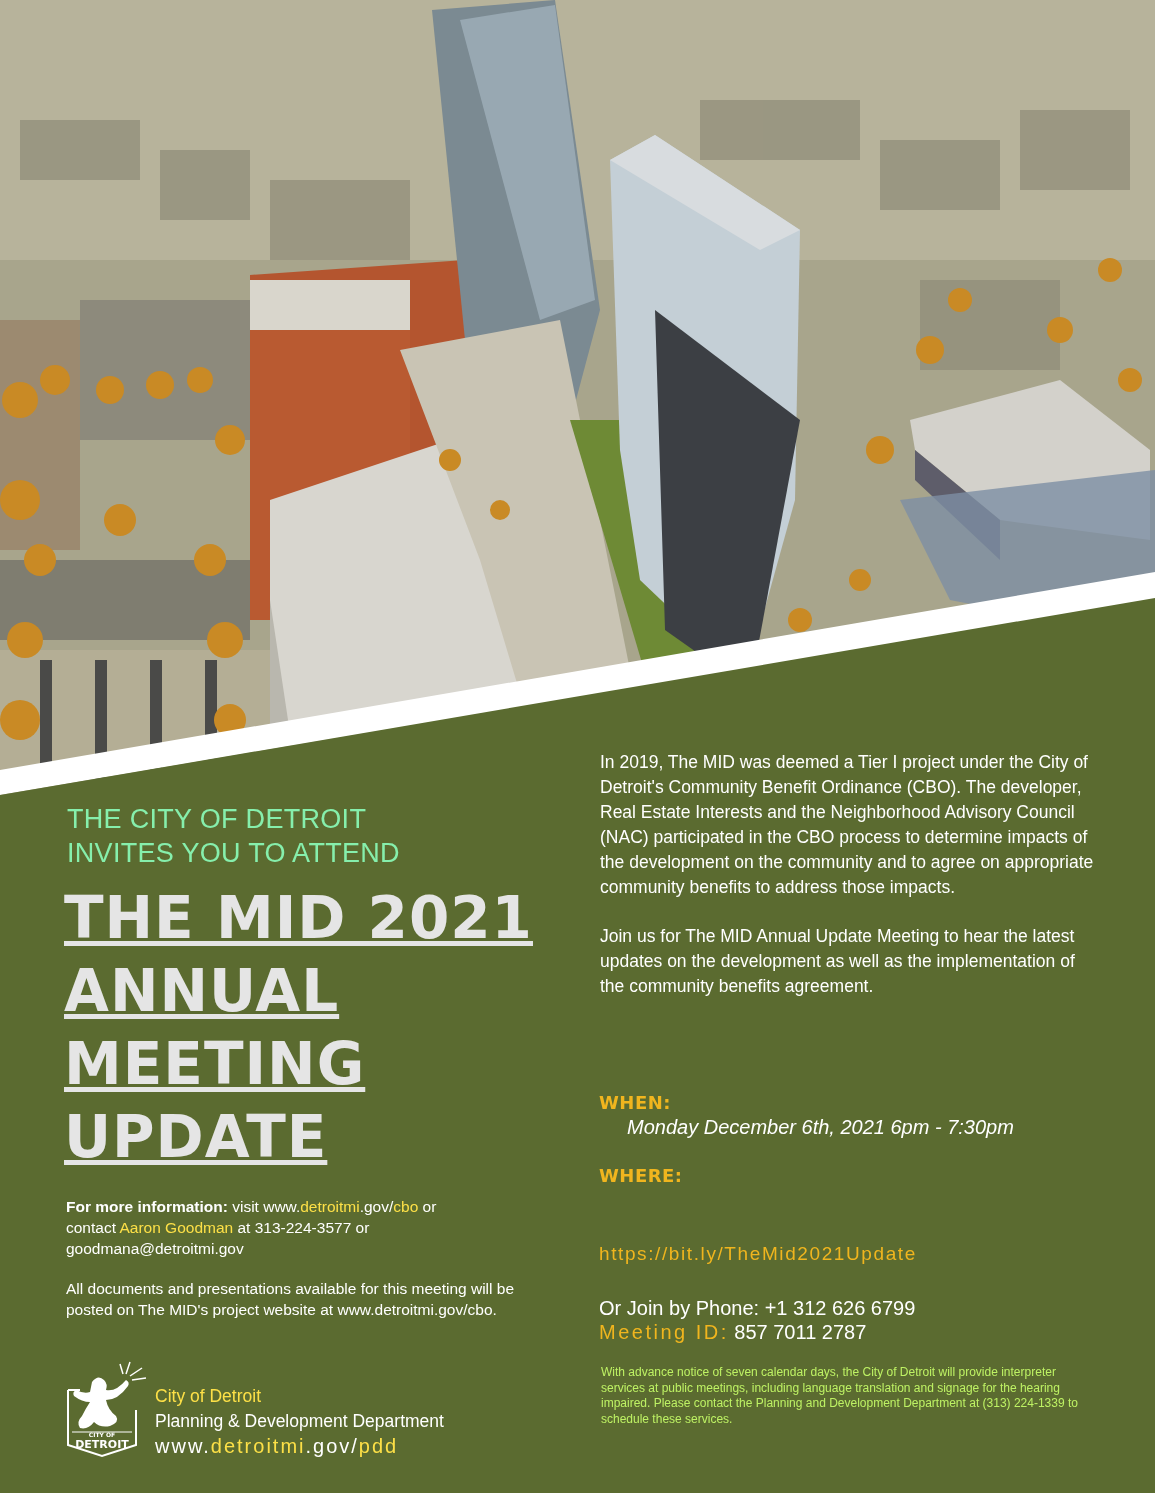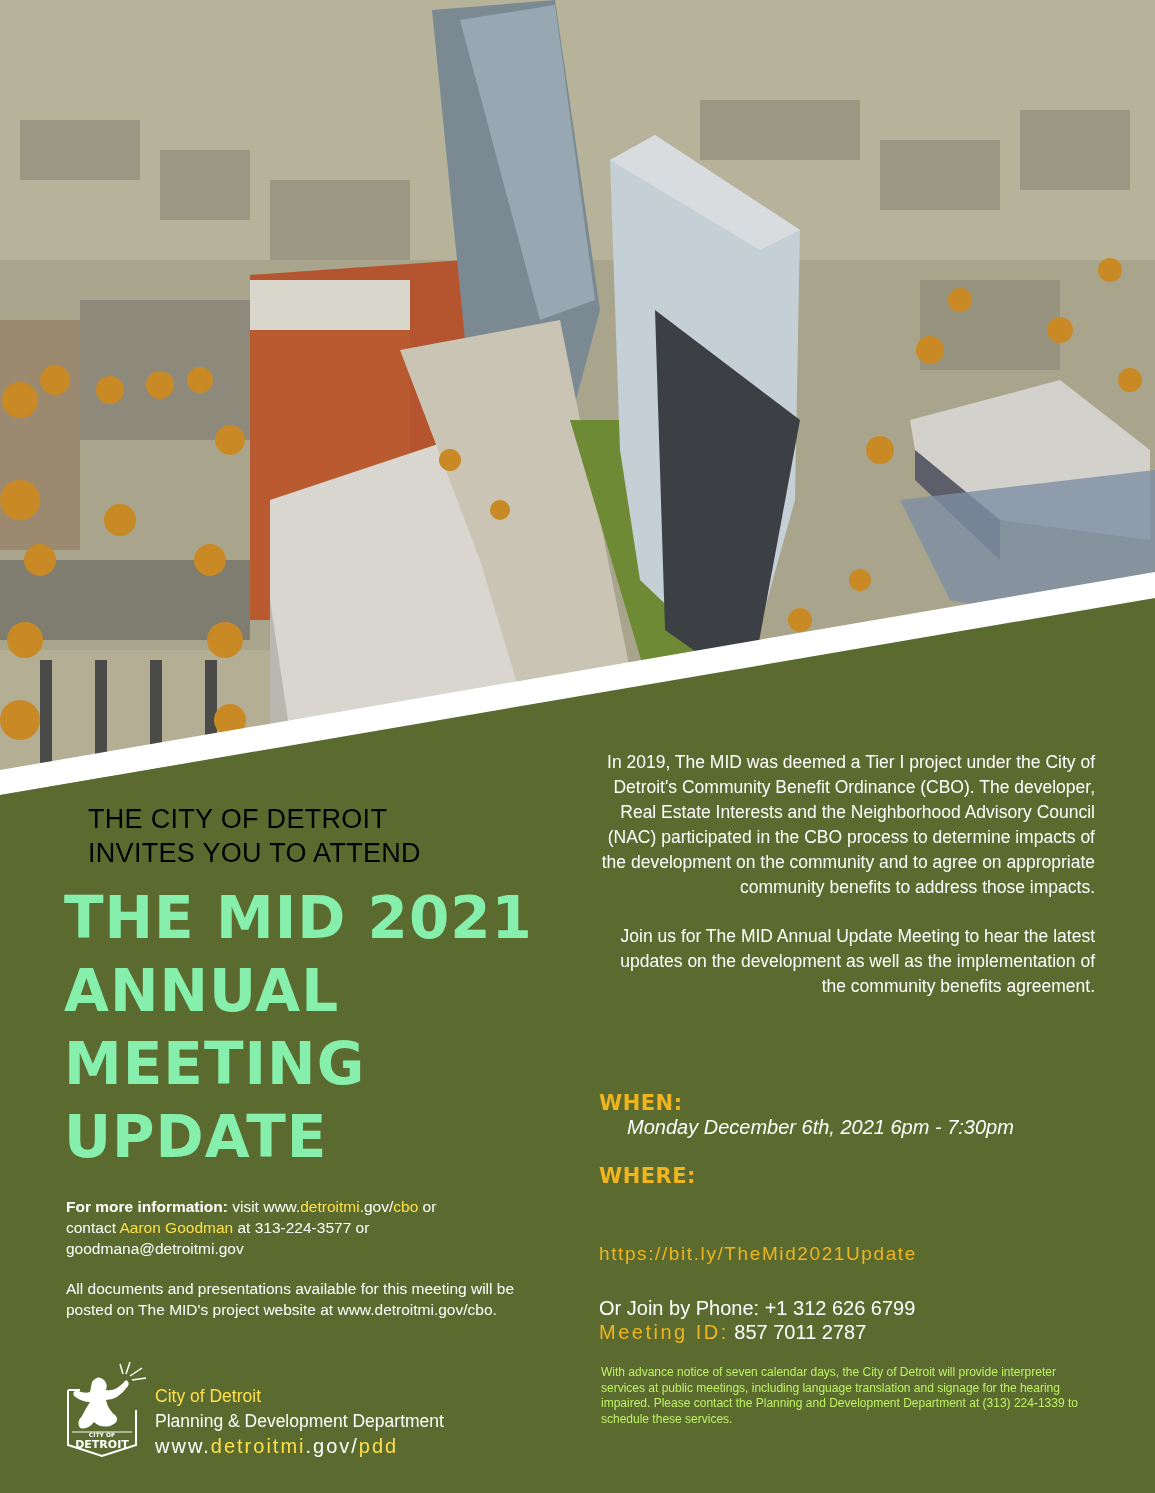--- a/index.html
+++ b/index.html
@@ -3,33 +3,33 @@
 <meta charset="utf-8">
 <style>
   html, body { margin:0; padding:0; }
   body { width:1155px; height:1493px; position:relative; overflow:hidden; background:#5b6b30; font-family:"Liberation Sans", sans-serif; }
   .photo { position:absolute; left:0; top:0; width:1155px; height:800px; overflow:hidden;
     background:linear-gradient(180deg,#b8b49a 0%,#a9a78e 20%,#9c9a84 40%,#8e8b78 60%,#9a8f75 80%,#a69a7c 100%); }
   .photo svg { position:absolute; left:0; top:0; }
   .green-panel { position:absolute; left:0; top:0; width:1155px; height:1493px; }
   .content { position:absolute; left:0; top:0; width:1155px; height:1493px; color:#fff; }
   .gold { color:#fde047; }
-  .invite { position:absolute; left:67px; top:802px; font-size:27px; line-height:34px; color:#000000; letter-spacing:0.3px;margin-left:21px; }
-  .title { position:absolute; left:64px; top:882px; font-size:58px; line-height:73px; font-weight:900; color:#86efac; letter-spacing:1px; font-family:"DejaVu Sans", sans-serif; }
+  .invite { position:absolute; left:67px; top:802px; font-size:27px; line-height:34px; color:#86efac; letter-spacing:0.3px; }
+  .title { position:absolute; left:64px; top:882px; font-size:58px; line-height:73px; font-weight:900; color:#e5e5e5; letter-spacing:1px; font-family:"DejaVu Sans", sans-serif;text-decoration:underline; }
   .title span { display:block; }
   .info { position:absolute; left:66px; top:1196px; width:480px; font-size:15.5px; line-height:21px; color:#fff; }
   .info b { font-weight:700; }
   .docs { position:absolute; left:66px; top:1278px; width:480px; font-size:15.5px; line-height:21px; color:#fff; }
   .logo { position:absolute; left:60px; top:1360px; width:90px; height:100px; }
   .dept { position:absolute; left:155px; top:1384px; font-size:17.5px; line-height:25px; color:#fff; }
   .dept .l3 { font-size:20px; letter-spacing:2px; }
-  .right { position:absolute; left:600px; top:750px; width:495px; color:#fff;text-align:right; }
+  .right { position:absolute; left:600px; top:750px; width:495px; color:#fff; }
   .para { font-size:17.5px; line-height:25px; margin:0; }
   .para2 { margin-top:24px; }
-  .label { font-weight:700; font-size:21px; line-height:26px; color:#f0b51e; letter-spacing:0.5px; font-family:"DejaVu Sans", sans-serif; }
+  .label { font-weight:700; font-size:18px; line-height:26px; color:#f0b51e; letter-spacing:0.5px; font-family:"DejaVu Sans", sans-serif; }
   .when-label { position:absolute; left:599px; top:1090px; }
   .when-val { position:absolute; left:627px; top:1114px; font-size:20px; line-height:26px;font-style:italic; }
   .where-label { position:absolute; left:599px; top:1163px; }
   .where-val { position:absolute; left:599px; top:1188px; font-size:20px; line-height:26px; }
   .where-link { position:absolute; left:599px; top:1241px; font-size:19px; line-height:26px; color:#f0b51e; letter-spacing:1.6px; }
   .phone { position:absolute; left:599px; top:1295px; font-size:20px; line-height:26px; }
   .meeting-id { position:absolute; left:599px; top:1319px; font-size:20px; line-height:26px; }
   .meeting-id .mlabel { color:#f0b51e; letter-spacing:2.5px; }
   .notice { position:absolute; left:601px; top:1365px; width:500px; font-size:12px; line-height:15.5px; color:#bef264; }
   a { color:inherit; text-decoration:none; }

